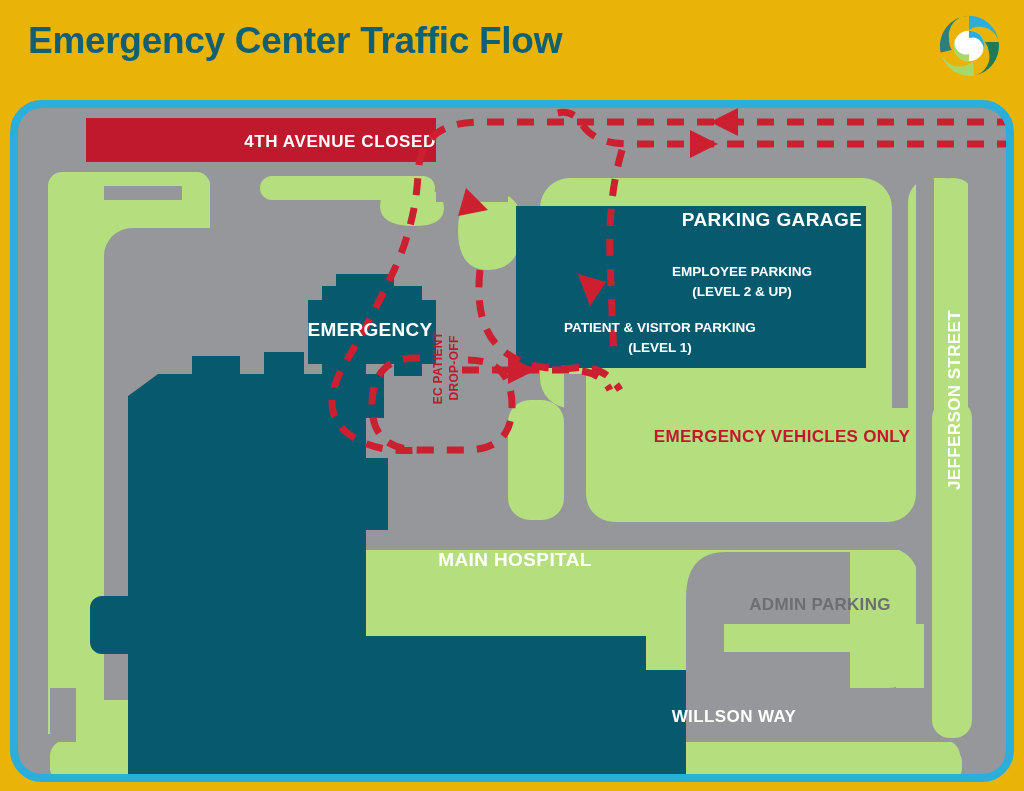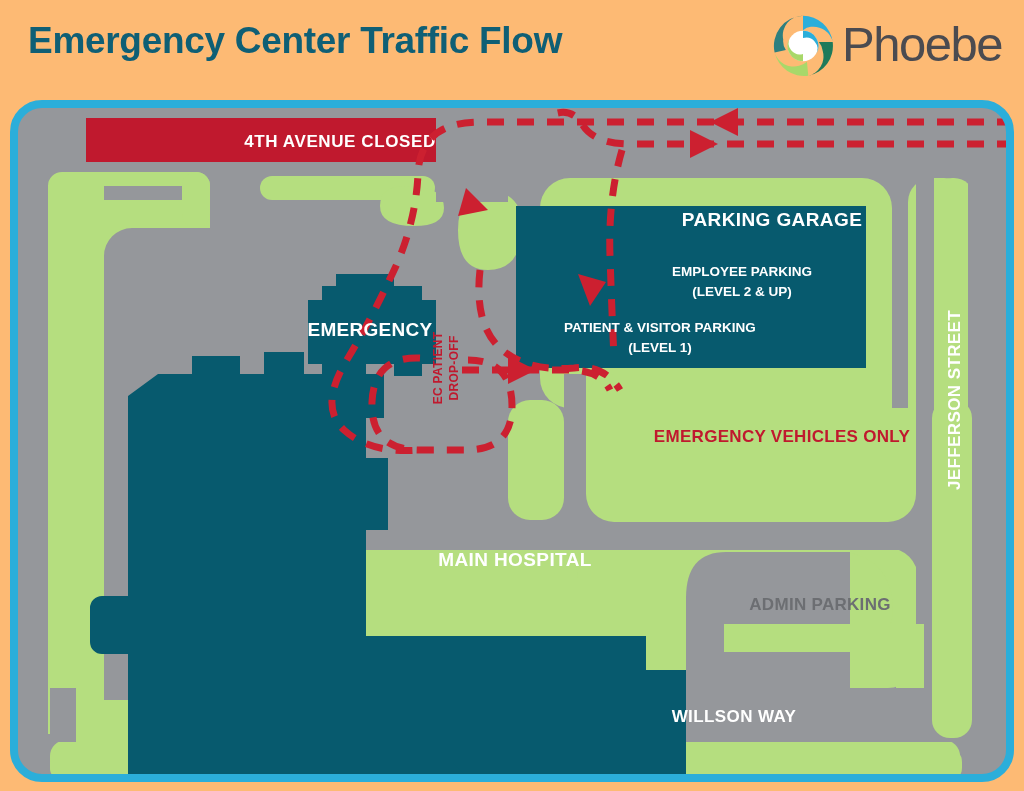--- a/index.html
+++ b/index.html
@@ -11,21 +11,21 @@
     width: 1024px;
     height: 791px;
     font-family: "Liberation Sans", sans-serif;
     overflow: hidden;
   }
 
   #page {
     position: relative;
     width: 1024px;
     height: 791px;
-    background: #fdba74;
+    background: #eab308;
   }
 
   
   #header {
     position: absolute;
     left: 0; top: 0;
     width: 1024px;
     height: 96px;
   }
   #page-title {
@@ -88,21 +88,20 @@
       <svg id="brand-mark" viewBox="0 0 100 100">
 
         <path d="M50 4 A46 46 0 0 1 95 44 A30 30 0 0 0 62 21 A24 24 0 0 0 50 26 Z" fill="#2BAEDA"></path>
         <path d="M95 44 A46 46 0 0 1 58 95 A30 30 0 0 0 80 58 A24 24 0 0 0 74 44 Z" fill="#1F7A5A"></path>
         <path d="M58 95 A46 46 0 0 1 7 60 A30 30 0 0 0 44 80 A24 24 0 0 0 56 74 Z" fill="#A8D86A"></path>
         <path d="M7 60 A46 46 0 0 1 50 4 A30 30 0 0 0 20 40 A24 24 0 0 0 24 56 Z" fill="#2D7F7F"></path>
         <circle cx="50" cy="50" r="23" fill="#ffffff"></circle>
         <path d="M50 27 A23 23 0 0 1 70 62 A17 17 0 0 0 50 38 Z" fill="#2BAEDA"></path>
         <path d="M50 73 A23 23 0 0 1 30 38 A17 17 0 0 0 50 62 Z" fill="#A8D86A"></path>
       </svg>
-      <span id="brand-word">Phoebe</span>
     </div>
   </div>
 
   <div id="map-wrap">
     <svg id="map-svg" viewBox="0 0 1004 682" xmlns="http://www.w3.org/2000/svg">
 
       <defs>
         <clipPath id="map-clip">
           <rect x="4" y="4" width="996" height="674" rx="28" ry="28"></rect>
         </clipPath>

